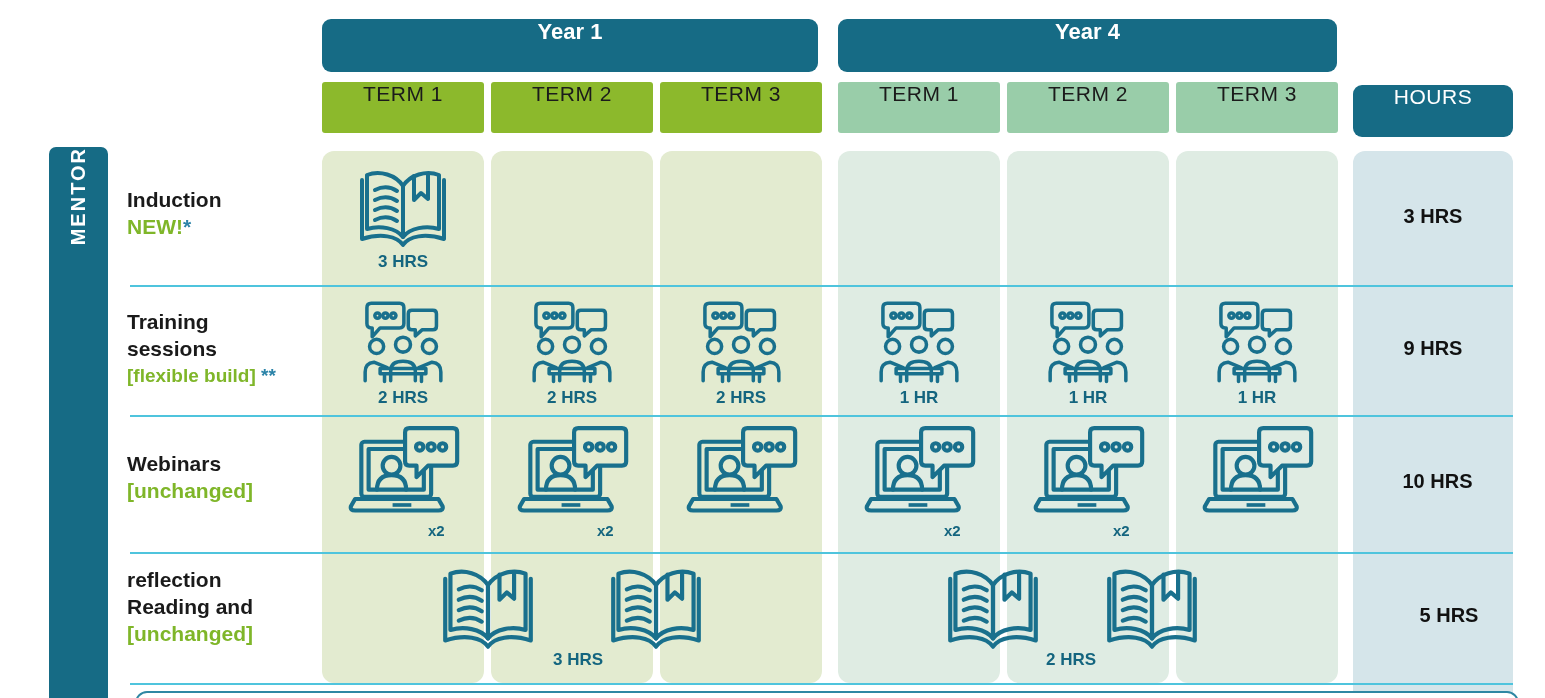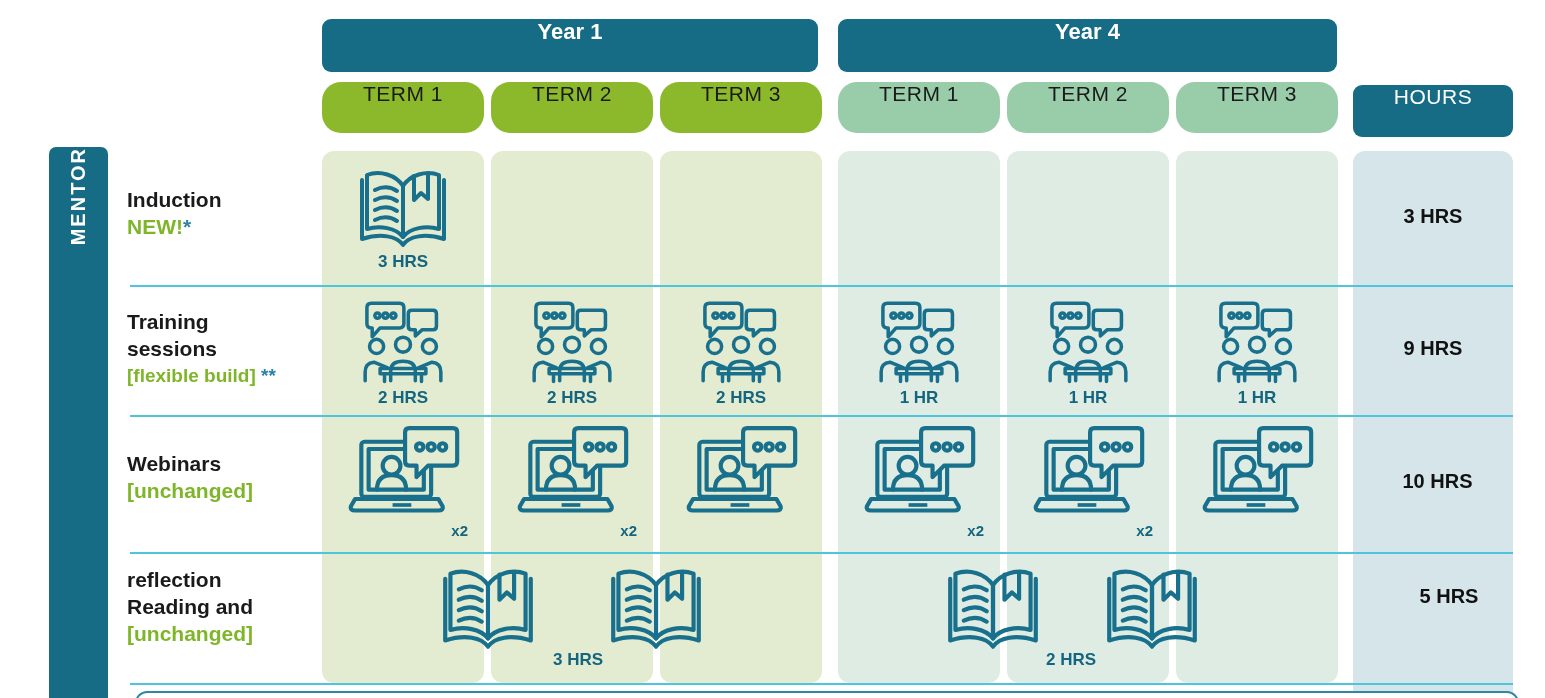--- a/index.html
+++ b/index.html
@@ -3,41 +3,41 @@
 <meta charset="utf-8">
 <style>
   html,body{margin:0;padding:0;background:#fff;}
   .canvas{position:relative;width:1545px;height:698px;background:#fff;overflow:hidden;
           font-family:"Liberation Sans", sans-serif;}
   .abs{position:absolute;}
   .flexc{display:flex;align-items:flex-start;justify-content:center;}
 
   .year-hdr{background:#166b85;color:#fff;border-radius:9px;font-size:22px;font-weight:700;}
   .hours-hdr{background:#166b85;color:#fff;border-radius:9px;font-size:21px;font-weight:400;letter-spacing:.5px;}
-  .term{border-radius:19px;font-size:21px;color:#1b1b1b;font-weight:400;letter-spacing:.5px;}
+  .term{border-radius:3px;font-size:21px;color:#1b1b1b;font-weight:400;letter-spacing:.5px;}
   .term-green{background:#8cb92c;}
   .term-mint{background:#99cda9;}
 
   .colbg{border-radius:12px;}
   .col-green{background:#e3ebd0;}
   .col-mint{background:#dfece3;}
   .col-blue{background:#d5e5ea;border-radius:12px 12px 0 0;}
 
   .divider{background:#4fc4dd;height:2px;}
 
   .rail{background:#166b85;border-radius:7px 7px 0 0;}
   .rail span{writing-mode:vertical-rl;transform:rotate(180deg);color:#fff;font-size:20px;
              font-weight:700;letter-spacing:2px;}
 
   .rowlabel{color:#1a1a1a;font-weight:700;font-size:21px;line-height:27px;}
   .tag{color:#7fb629;}
   .mark{color:#2b83a8;white-space:pre;}
 
   .cell-label{color:#14657f;font-weight:700;font-size:17px;text-align:center;}
-  .x2{color:#14657f;font-weight:700;font-size:15px;text-align:right;}
+  .x2{color:#14657f;font-weight:700;font-size:15px;text-align:left;}
   .total{color:#111;font-weight:700;font-size:20px;text-align:center;}
 
   svg.ic{display:block;stroke:#19708d;fill:none;stroke-width:4;stroke-linecap:round;stroke-linejoin:round;}
   svg.ic.y1{--cell-bg:#e3ebd0;}
   svg.ic.y2{--cell-bg:#dfece3;}
 
   .footer-box{border:2px solid #2f87a3;border-radius:12px;background:#fff;}
 </style>
 </head>
 <body>
@@ -215,17 +215,17 @@
     </svg>
   <svg class="ic abs y2" style="left:1096px;top:558px" width="112" height="96" viewBox="0 0 100 92">
       <use href="#sym-book"></use>
     </svg>
   <div class="abs cell-label" style="left:508px;top:650px;width:140px">3 HRS</div>
   <div class="abs cell-label" style="left:1001px;top:650px;width:140px">2 HRS</div>
 
   <div class="abs total" style="left:1353px;top:205px;width:160px">3 HRS</div>
   <div class="abs total" style="left:1353px;top:337px;width:160px">9 HRS</div>
   <div class="abs total" style="left:1353px;top:470px;width:169px">10 HRS</div>
-  <div class="abs total" style="left:1353px;top:585px;width:192px">5 HRS</div>
+  <div class="abs total" style="left:1353px;top:604px;width:192px">5 HRS</div>
 
   <div class="abs footer-box" style="left:135px;top:691px;width:1380px;height:34px"></div>
 
 </div>
 
 </body></html>

